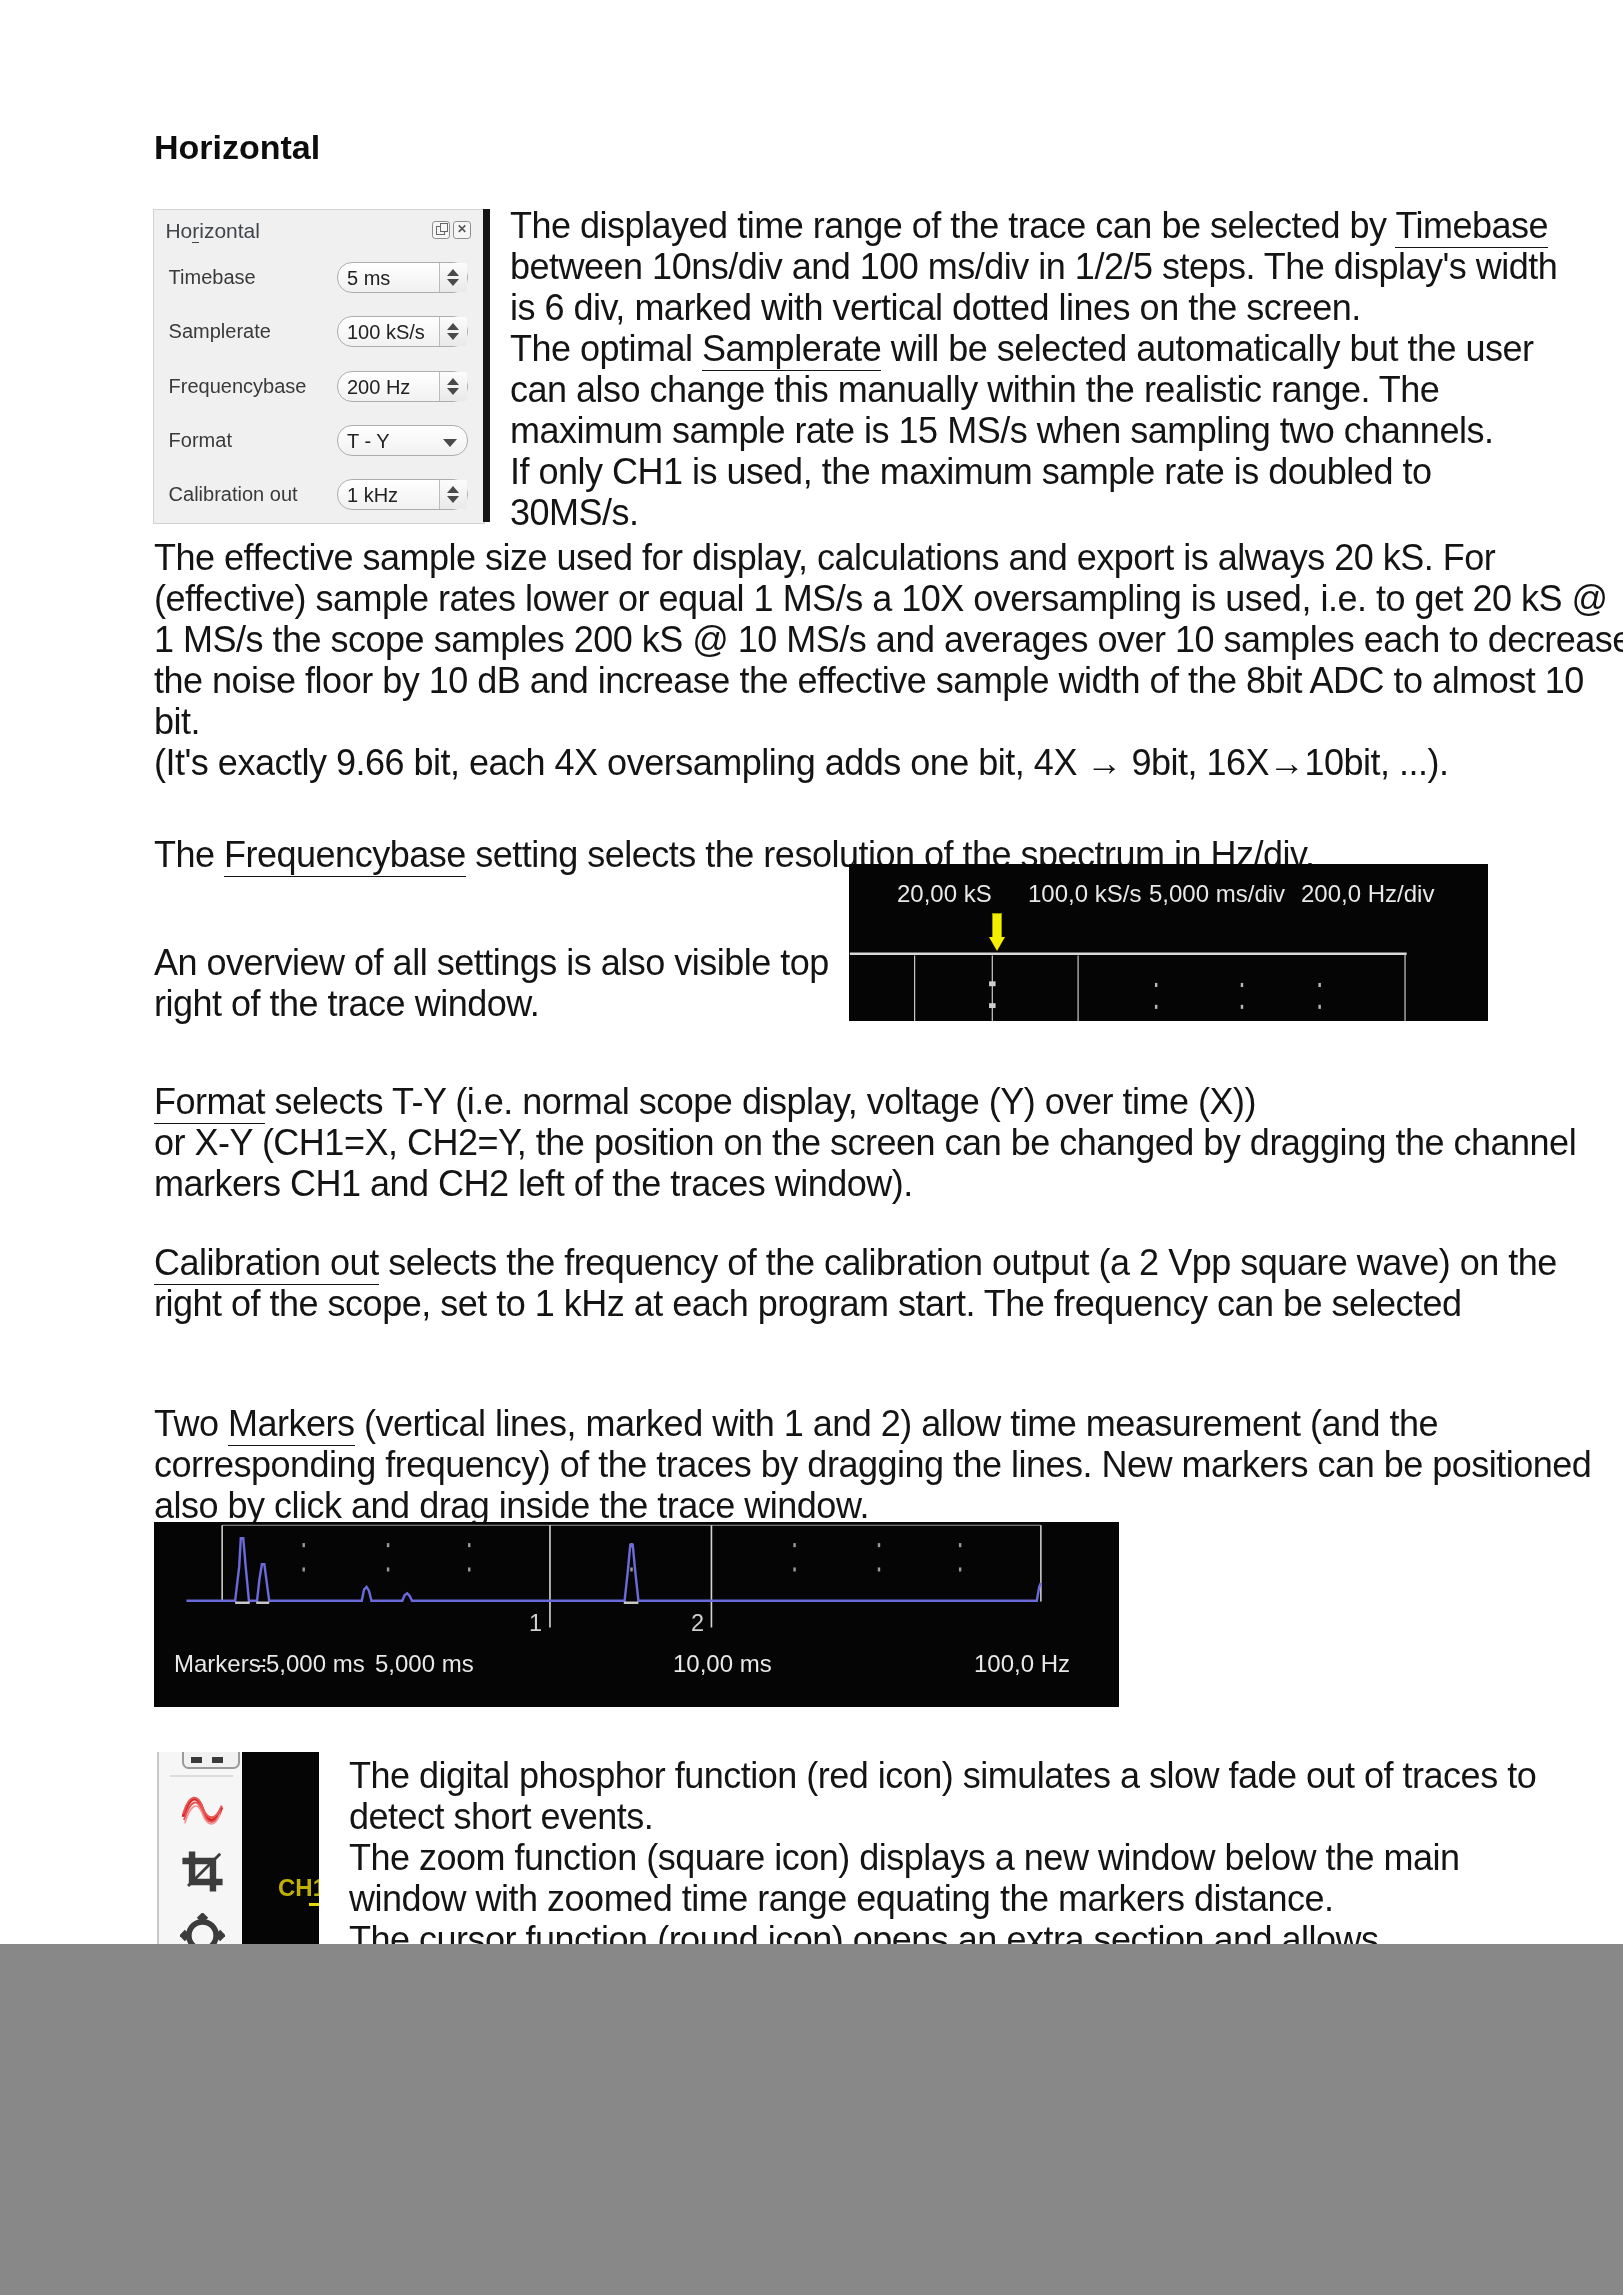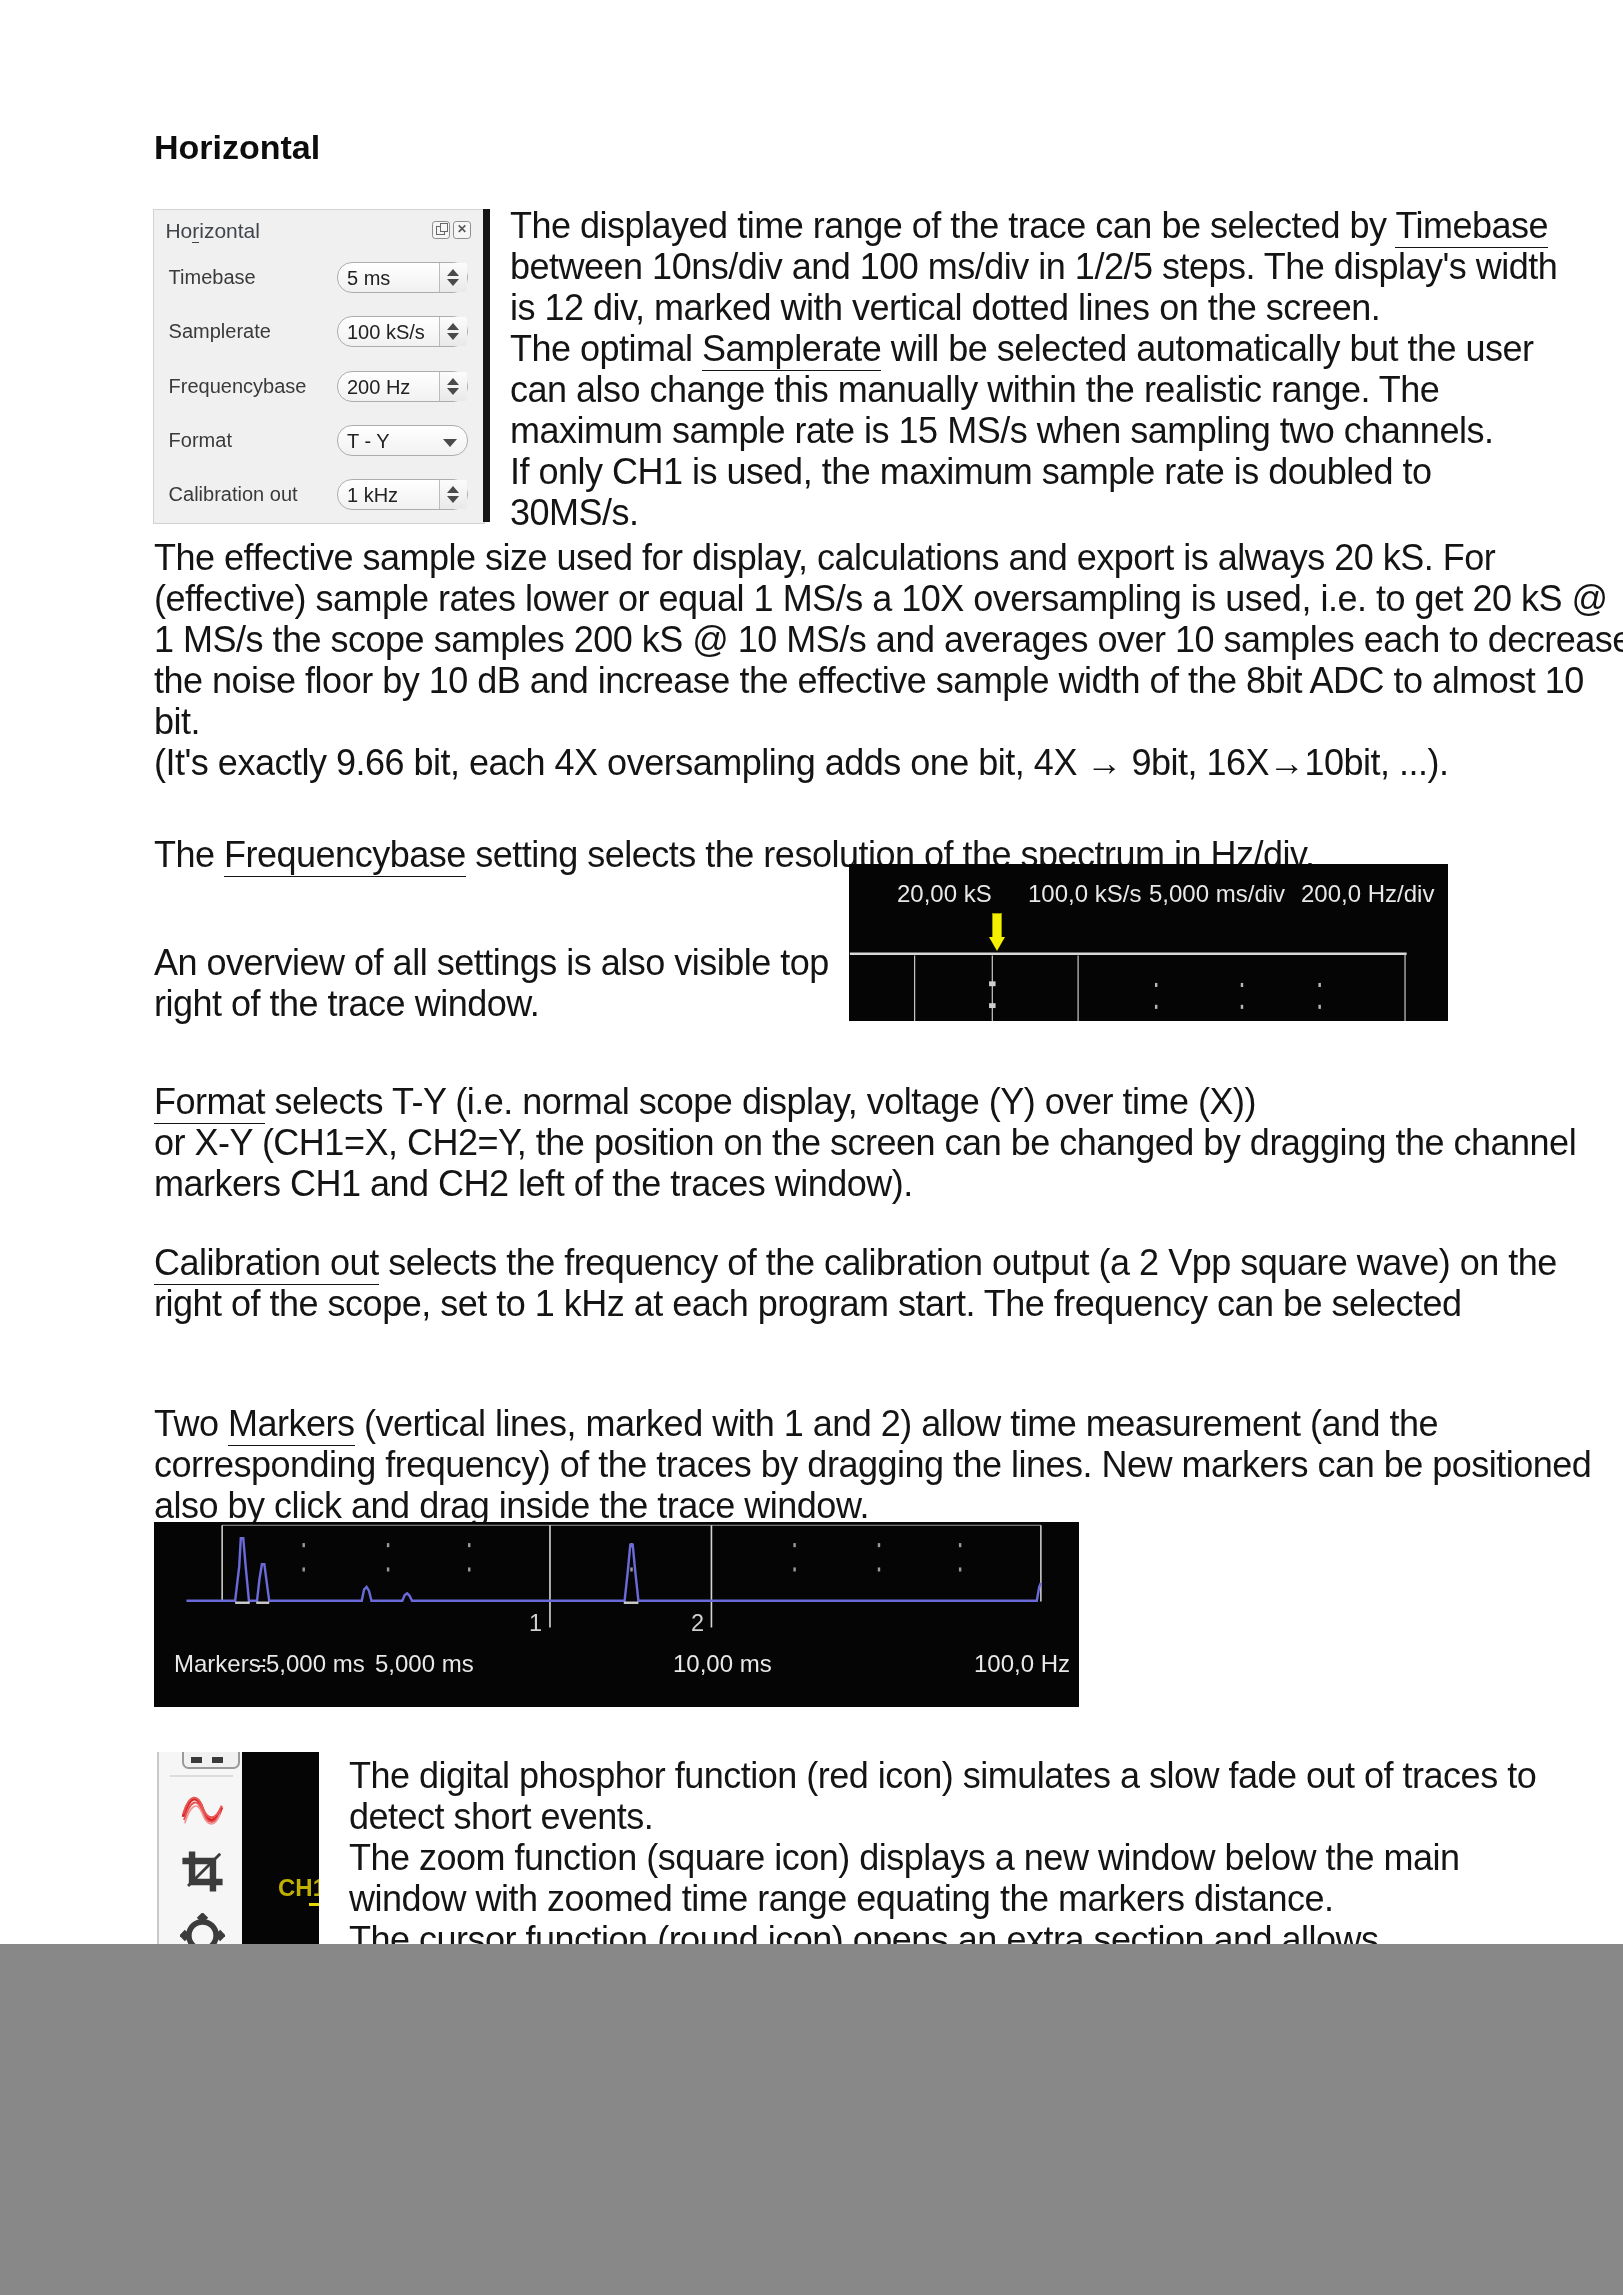--- a/index.html
+++ b/index.html
@@ -25,21 +25,21 @@
   .qb-sq2{position:absolute;left:6.5px;top:1.6px;width:6.5px;height:6.5px;border:1.6px solid #666;background:#f6f6f6;}
   .qrow{position:absolute;left:0;width:100%;height:31px;}
   .qlabel{position:absolute;left:14.6px;top:4px;font-size:20px;color:#3a3a3a;white-space:pre;}
   .qbox{position:absolute;left:183px;top:0;width:131px;height:31px;border:0.8px solid #adadad;border-radius:15px;background:linear-gradient(#ffffff,#f1f1f1);box-sizing:border-box;}
   .qval{position:absolute;left:9px;top:4px;font-size:20px;color:#222;white-space:pre;}
   .qspinbtns{position:absolute;right:0;top:0;width:27px;height:100%;border-left:0.8px solid #bcbcbc;background:linear-gradient(#fcfcfc,#e9e9e9);border-radius:0 2.4px 2.4px 0;}
   .tri-up{position:absolute;left:7.3px;top:5.7px;width:0;height:0;border-left:6.5px solid transparent;border-right:6.5px solid transparent;border-bottom:7.3px solid #4a4a4a;}
   .tri-dn{position:absolute;left:7.3px;bottom:5.7px;width:0;height:0;border-left:6.5px solid transparent;border-right:6.5px solid transparent;border-top:7.3px solid #4a4a4a;}
   .qcaret{position:absolute;right:9.7px;top:13px;width:0;height:0;border-left:7.3px solid transparent;border-right:7.3px solid transparent;border-top:8px solid #4a4a4a;}
   
-  .shot{position:absolute;background:var(--screen-black,#050505);overflow:hidden;}
+  .shot{position:absolute;background:var(--screen-black,#050505);overflow:hidden;padding-left:40px;}
   .ovt{position:absolute;top:16px;font-size:24px;color:#e8e8e8;white-space:pre;}
   .ov-arrow{position:absolute;}
   .ov-stem{position:absolute;left:3.2px;top:0;width:8px;height:24px;background:var(--marker-yellow,#f4ee00);border:0.8px solid #9a9a00;}
   .ov-tip{position:absolute;left:0;top:24px;width:0;height:0;border-left:8px solid transparent;border-right:8px solid transparent;border-top:14.6px solid var(--marker-yellow,#f4ee00);}
   .mk-txt{position:absolute;top:128px;font-size:24px;color:#e8e8e8;white-space:pre;}
   .mk-num{position:absolute;font-size:23.5px;color:#d0d0d0;}
   
   .tb{position:absolute;left:157px;top:1752px;width:162px;height:239px;overflow:hidden;}
   .tb-strip{position:absolute;left:0;top:0;width:85px;height:100%;background:#f6f6f6;border-left:2.4px solid #c9c9c9;box-sizing:border-box;}
   .tb-black{position:absolute;left:85px;top:0;width:77px;height:100%;background:var(--screen-black,#050505);}
@@ -118,21 +118,21 @@
             <span class="tri-dn"></span>
           </span>
       </span>
     </div>
   </div>
   <div class="qedge"></div>
 
   <div class="para" style="left:510px;top:205px">
       <div class="tl"><span>The displayed time range of the trace can be selected by </span><span class="und">Timebase</span></div>
       <div class="tl"><span>between 10ns/div and 100 ms/div in 1/2/5 steps. The display's width</span></div>
-      <div class="tl"><span>is 12 div, marked with vertical dotted lines on the screen.</span></div>
+      <div class="tl"><span>is 6 div, marked with vertical dotted lines on the screen.</span></div>
       <div class="tl"><span>The optimal </span><span class="und">Samplerate</span><span> will be selected automatically but the user</span></div>
       <div class="tl"><span>can also change this manually within the realistic range. The</span></div>
       <div class="tl"><span>maximum sample rate is 15 MS/s when sampling two channels.</span></div>
       <div class="tl"><span>If only CH1 is used, the maximum sample rate is doubled to</span></div>
       <div class="tl"><span>30MS/s.</span></div>
     </div>
   <div class="para" style="left:154px;top:537px">
       <div class="tl"><span>The effective sample size used for display, calculations and export is always 20 kS. For</span></div>
       <div class="tl"><span>(effective) sample rates lower or equal 1 MS/s a 10X oversampling is used, i.e. to get 20 kS @</span></div>
       <div class="tl"><span>1 MS/s the scope samples 200 kS @ 10 MS/s and averages over 10 samples each to decrease</span></div>

